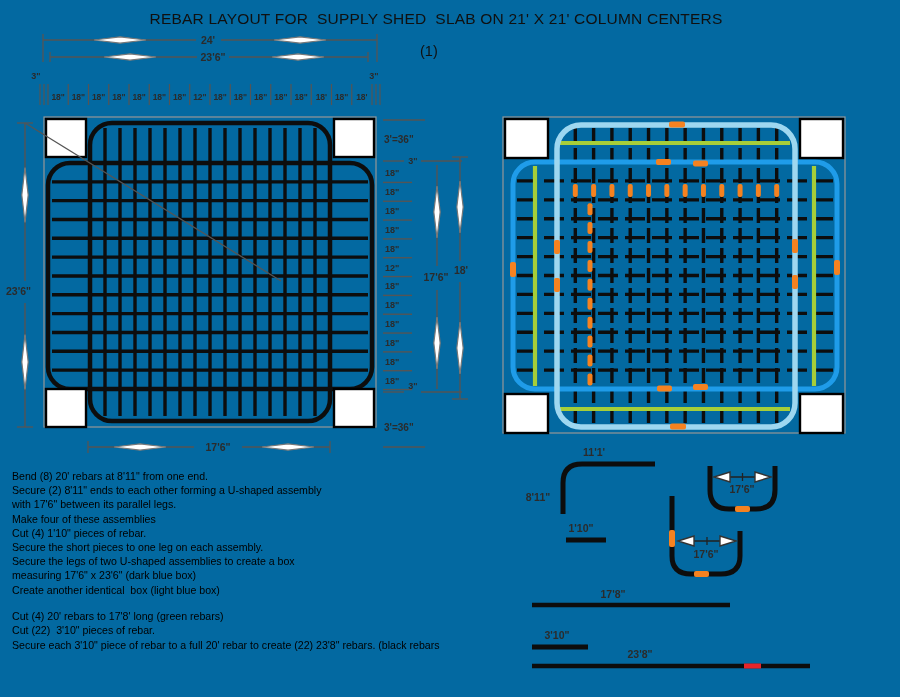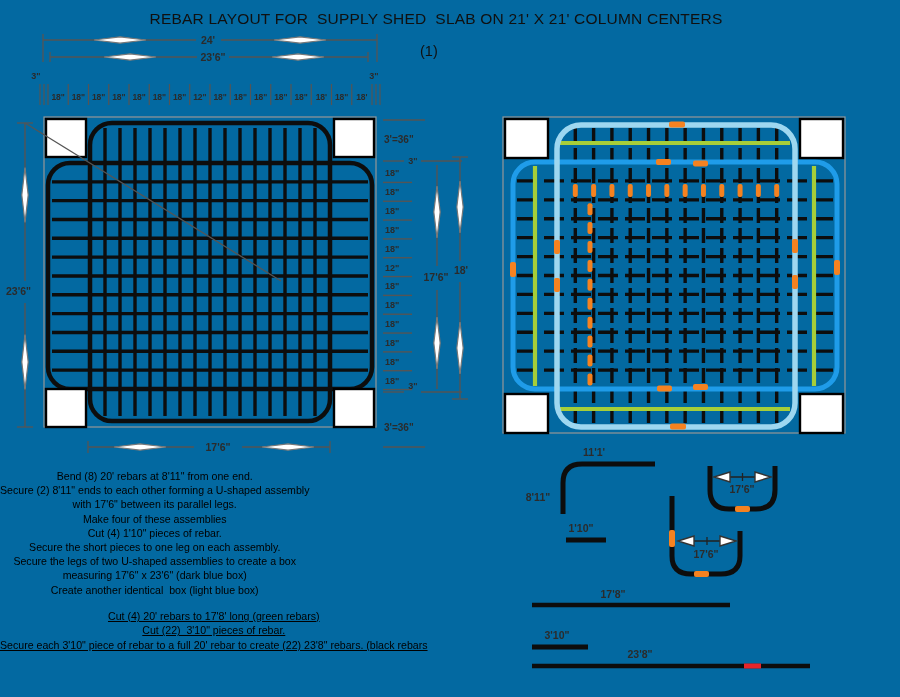--- a/index.html
+++ b/index.html
@@ -1,25 +1,25 @@
 <!DOCTYPE html>
 <html><head>
 <meta charset="utf-8">
 <style>
   html,body{margin:0;padding:0;background:#fff;}
   .page{position:relative;width:900px;height:697px;background:#0369a1;overflow:hidden;
         font-family:"Liberation Sans",sans-serif;color:#111;}
   .title{position:absolute;top:10px;left:0;width:872px;text-align:center;
          font-size:15.5px;letter-spacing:.2px;color:#101010;white-space:pre;}
   .fig-num{position:absolute;top:43px;left:420px;font-size:14.5px;color:#101010;}
-  .instr{position:absolute;left:0;font-size:10.6px;color:#000;white-space:pre;text-align:center;}
+  .instr{position:absolute;left:12px;font-size:10.6px;color:#000;white-space:pre;}
   .instr div{line-height:14.2px;}
   #instr2 div{line-height:14.4px;}
   #instr1{top:469px;}
-  #instr2{top:609px;text-decoration:underline;}
+  #instr2{top:609px;}
   svg text{font-family:"Liberation Sans",sans-serif;}
 </style>
 </head>
 <body>
 
 <div class="page">
   <div class="title">REBAR LAYOUT FOR  SUPPLY SHED  SLAB ON 21' X 21' COLUMN CENTERS</div>
   <div class="fig-num">(1)</div>
   <div class="instr" id="instr1"><div>Bend (8) 20' rebars at 8'11" from one end.</div><div>Secure (2) 8'11" ends to each other forming a U-shaped assembly</div><div>with 17'6" between its parallel legs.</div><div>Make four of these assemblies</div><div>Cut (4) 1'10" pieces of rebar.</div><div>Secure the short pieces to one leg on each assembly.</div><div>Secure the legs of two U-shaped assemblies to create a box</div><div>measuring 17'6" x 23'6" (dark blue box)</div><div>Create another identical  box (light blue box)</div></div>
   <div class="instr" id="instr2"><div>Cut (4) 20' rebars to 17'8' long (green rebars)</div><div>Cut (22)  3'10" pieces of rebar.</div><div>Secure each 3'10" piece of rebar to a full 20' rebar to create (22) 23'8" rebars. (black rebars</div></div>

